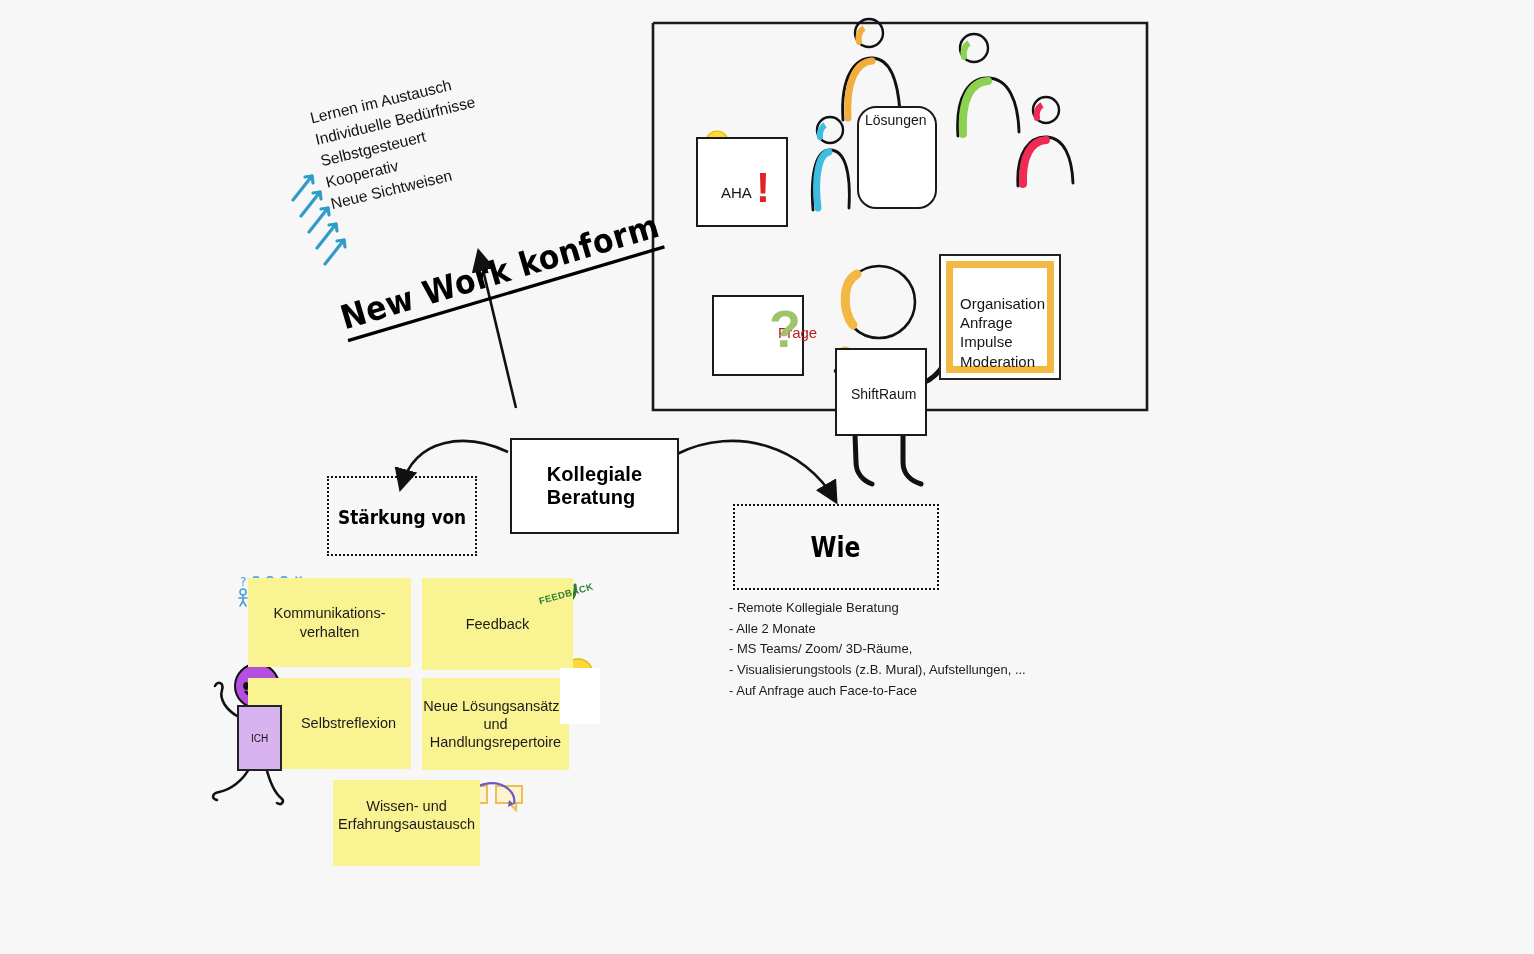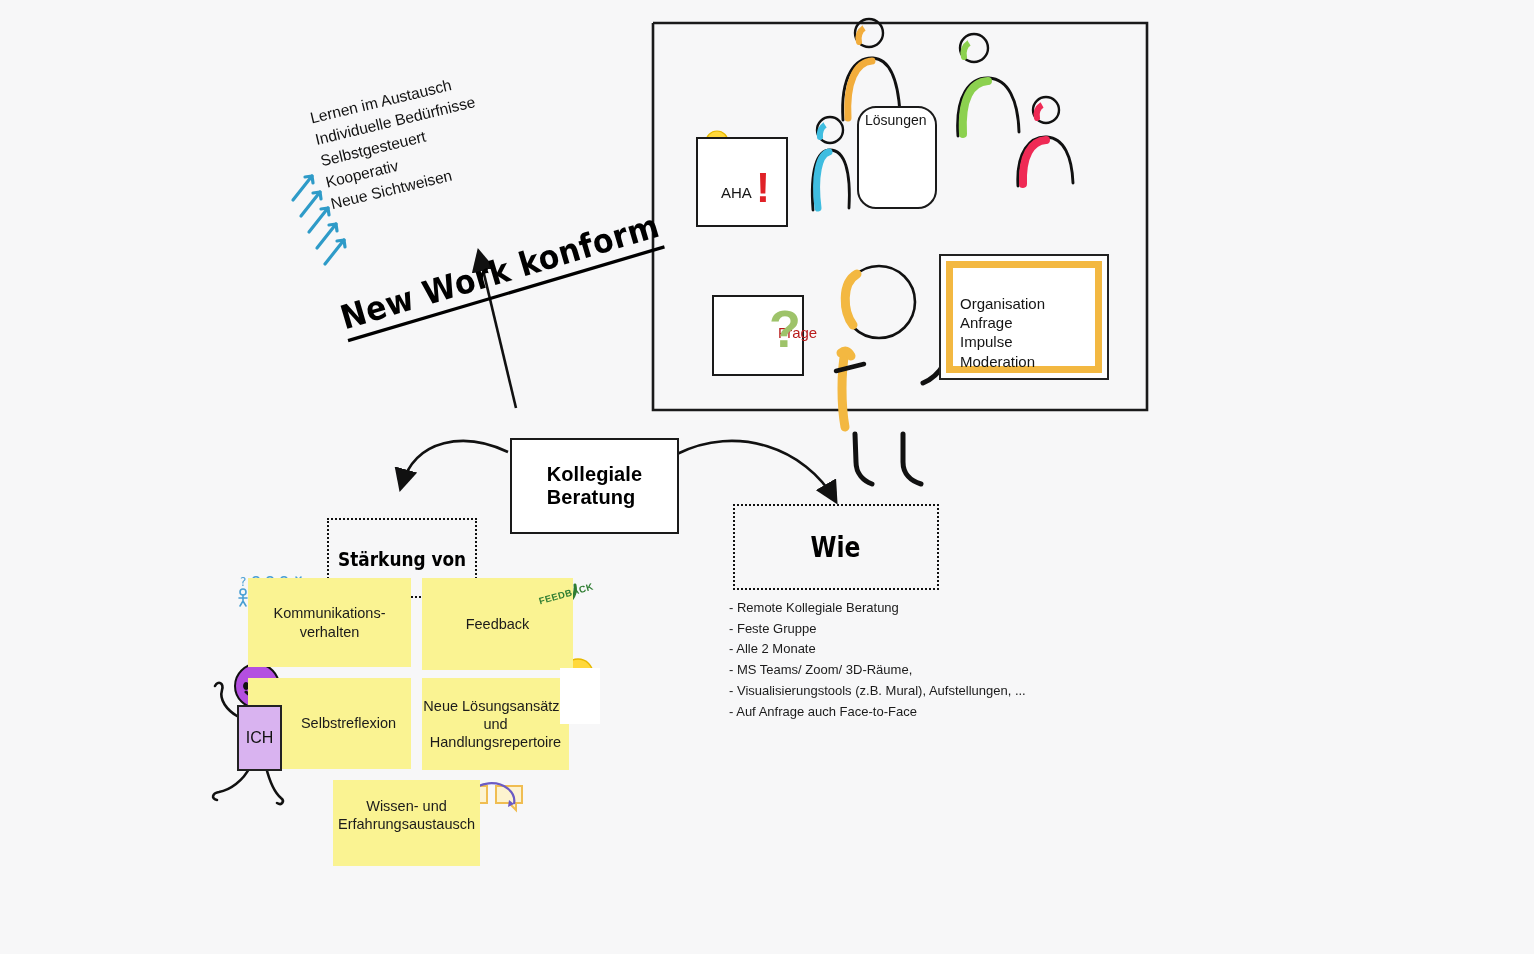--- a/index.html
+++ b/index.html
@@ -22,21 +22,21 @@
     border:2.5px solid #1a1a1a;background:#fff;
     display:flex;align-items:center;justify-content:center;margin-top:32px;
   }
   #central-box .t{font-size:20px;font-weight:bold;letter-spacing:.1px;}
 
   
   .dotted-box{
     border:2.5px dotted #111;background:transparent;
     display:flex;align-items:center;justify-content:center;
   }
-  #staerkung-box{left:327px;top:518px;width:146px;height:76px;text-align:right;}
+  #staerkung-box{left:327px;top:476px;width:146px;height:76px;text-align:right;}
   #wie-box{left:733px;top:504px;width:202px;height:82px;text-align:right;}
   .hand-font{
     font-family:"DejaVu Sans", sans-serif;
     font-weight:bold;
     letter-spacing:0px;
     transform:scaleY(1.12) scaleX(.94);
   }
   #staerkung-box .t{font-size:18px;}
   #wie-box .t{font-size:25px;}
 
@@ -80,21 +80,21 @@
   #aha-text{position:absolute;left:23px;top:45px;font-size:15px;color:#151515;}
   #aha-bang{position:absolute;left:58px;top:28px;font-size:42px;line-height:1;color:#e02127;font-weight:bold;}
 
   #frage-card{left:712px;top:295px;width:88px;height:77px;}
   #frage-text{position:absolute;left:20px;top:27px;font-size:15px;color:#b91c1c;margin-left:44px;}
   #frage-q{position:absolute;left:55px;top:6px;font-size:52px;line-height:1;font-weight:bold;color:#9ec36a;}
 
   #loesungen-card{left:857px;top:106px;width:76px;height:99px;border-radius:19px;}
   #loesungen-title{position:absolute;left:6px;top:4px;font-size:14px;color:#151515;}
 
-  #orga-card{left:939px;top:254px;width:118px;height:122px;background:#fff;border:2.2px solid #222;padding-left:48px;}
+  #orga-card{left:939px;top:254px;width:118px;height:122px;background:#fff;border:2.2px solid #222;}
   #orga-inner{position:absolute;left:5px;top:5px;right:5px;bottom:5px;border:7px solid #f3b841;}
   #orga-text{position:absolute;left:19px;top:38px;font-size:15px;line-height:1.28;color:#151515;}
 
   #shiftraum-card{left:835px;top:348px;width:88px;height:84px;background:#fff;border:2.2px solid #1a1a1a;}
   #shiftraum-text{position:absolute;left:14px;top:36px;font-size:14px;color:#151515;}
 
   
   .sticky{
     position:absolute;background:#faf392;
     display:flex;align-items:center;justify-content:center;
@@ -105,21 +105,21 @@
   #sticky-feedback{left:422px;top:578px;width:151px;height:92px;}
   #sticky-selbst{left:248px;top:678px;width:163px;height:91px;}
   #sticky-neue{left:422px;top:678px;width:147px;height:92px;}
   #sticky-wissen{left:333px;top:780px;width:147px;height:86px;}
 
   
   #ich-body{
     position:absolute;left:237px;top:705px;width:41px;height:62px;
     background:#d9b3f0;border:2px solid #222;
     display:flex;align-items:center;justify-content:center;
-    font-size:16px;color:#111;
+    font-size:10px;color:#111;
   }
 
   
   #icon-strip{position:absolute;left:237px;top:573px;width:78px;height:28px;background:#ffffff;}
   #bulb-sticky{position:absolute;left:560px;top:668px;width:40px;height:56px;background:#fff;}
 </style>
 </head>
 <body>
 
 <div id="stage">
@@ -292,21 +292,20 @@
 
   <div class="abs dotted-box" id="staerkung-box">
     <div class="t hand-font">Stärkung von</div>
   </div>
 
   <div class="abs dotted-box" id="wie-box">
     <div class="t hand-font">Wie</div>
   </div>
   <div class="abs" id="wie-list">
     <div>- Remote Kollegiale Beratung</div>
-    <div>- Feste Gruppe</div>
     <div>- Alle 2 Monate</div>
     <div>- MS Teams/ Zoom/ 3D-Räume,</div>
     <div>- Visualisierungstools (z.B. Mural), Aufstellungen, ...</div>
     <div>- Auf Anfrage auch Face-to-Face</div>
   </div>
 
   <div class="panel-card" id="aha-card">
     <div id="aha-text">AHA</div>
     <div id="aha-bang">!</div>
   </div>
@@ -323,20 +322,23 @@
   <div id="orga-card" class="abs">
     <div id="orga-inner"></div>
     <div id="orga-text">
       <div>Organisation</div>
       <div>Anfrage</div>
       <div>Impulse</div>
       <div>Moderation</div>
     </div>
   </div>
 
+  <div id="shiftraum-card" class="abs">
+    <div id="shiftraum-text">ShiftRaum</div>
+  </div>
 
   <div class="sticky" id="sticky-komm">
     <span style="white-space:pre-line">Kommunikations-
 verhalten</span>
   </div>
   <div class="sticky" id="sticky-feedback">
     <span style="white-space:pre-line">Feedback</span>
   </div>
   <div class="sticky" id="sticky-selbst">
     <span style="white-space:pre-line;padding-left:38px">Selbstreflexion</span>

